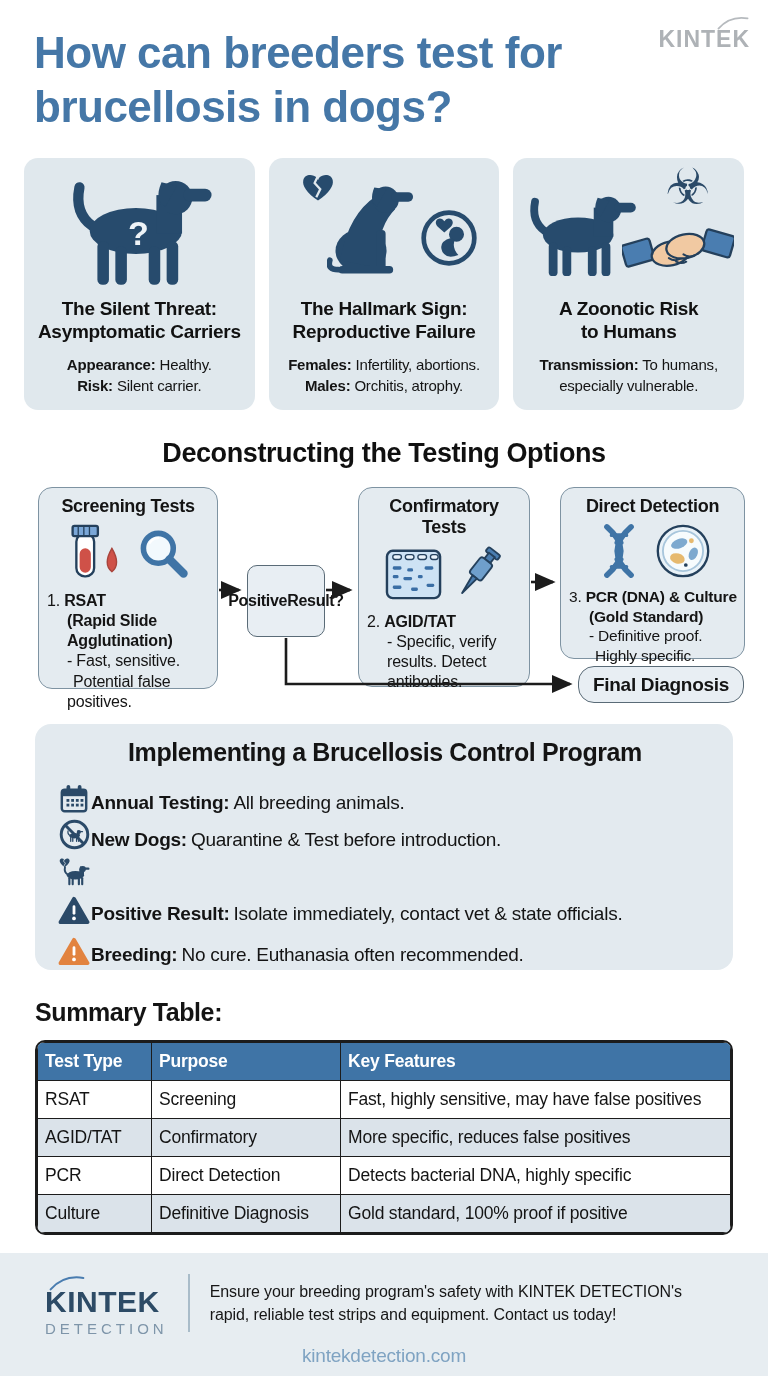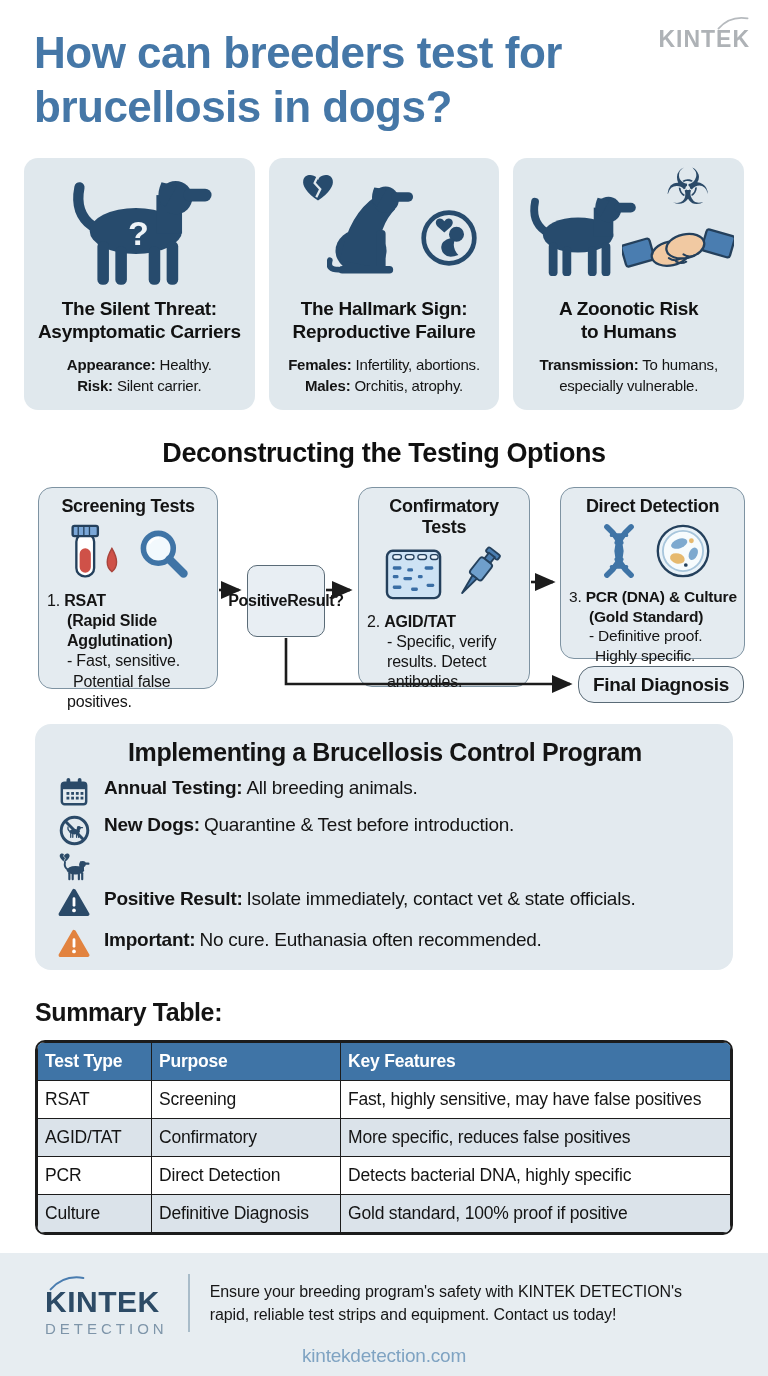--- a/index.html
+++ b/index.html
@@ -60,21 +60,21 @@
     display:flex; justify-content:center; align-items:center;
     font-size:19px; font-weight:bold; letter-spacing:-0.3px;
   }
   .arrows { position:absolute; left:0; top:0; pointer-events:none; }
   
   .program {
     position:absolute; left:35px; top:724px; width:698px; height:246px;
     background:#e3eaef; border-radius:16px; padding:14px 20px 10px 22px;
   }
   .program-heading { text-align:center; font-size:25px; font-weight:bold; letter-spacing:-0.4px; margin-bottom:10px; }
-  .prog-item { display:flex; align-items:flex-start; gap:13px; height:37px; }
+  .prog-item { display:flex; align-items:flex-end; height:37px; }
   .prog-icon { width:34px; display:flex; justify-content:center; color:#2b4a68; flex:none; }
   .prog-text { font-size:19px; letter-spacing:-0.25px; white-space:nowrap; }
   .prog-text b { margin-right:4px; }
   
   .summary-heading { position:absolute; left:35px; top:998px; font-size:25px; font-weight:bold; letter-spacing:-0.4px; }
   .tablewrap {
     position:absolute; left:35px; top:1040px; width:698px;
     border:2px solid #1c1c1c; border-radius:10px; overflow:hidden; background:#fff;
   }
   table { width:100%; border-collapse:collapse; }
@@ -415,21 +415,21 @@
         </svg>
       </span>
     <span class="prog-text"><b>Positive Result:</b><span>Isolate immediately, contact vet &amp; state officials.</span></span>
   </div>
   <div class="prog-item" style="margin-top:4px">
     <span class="prog-icon" style="color:#e2833f">
         <svg width="32" height="29">
           <use href="#sym-alert-tri"></use>
         </svg>
       </span>
-    <span class="prog-text"><b>Important:</b><span>No cure. Euthanasia often recommended.</span></span>
+    <span class="prog-text"><b>Breeding:</b><span>No cure. Euthanasia often recommended.</span></span>
   </div>
 </div>
 
 <div class="summary-heading">Summary Table:</div>
 
 <div class="tablewrap">
   <table>
     <colgroup>
         <col style="width:114px">
         <col style="width:189px">

